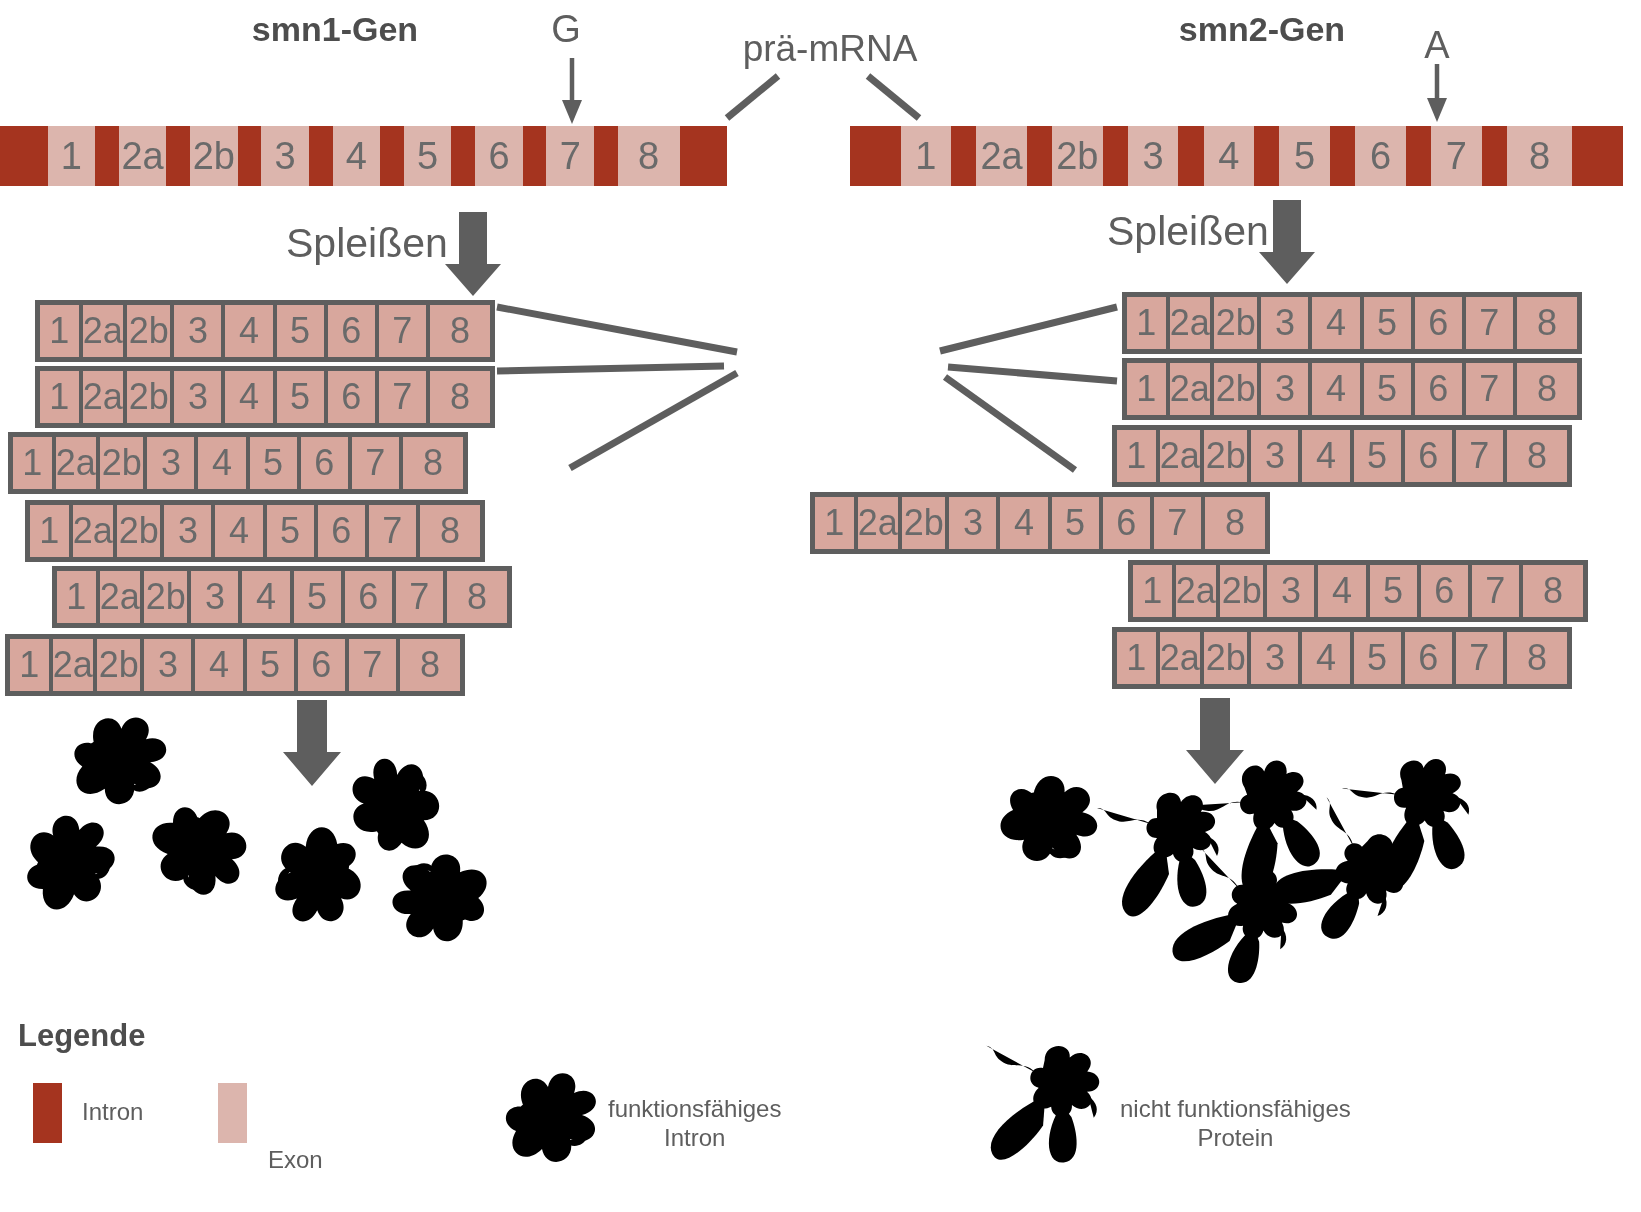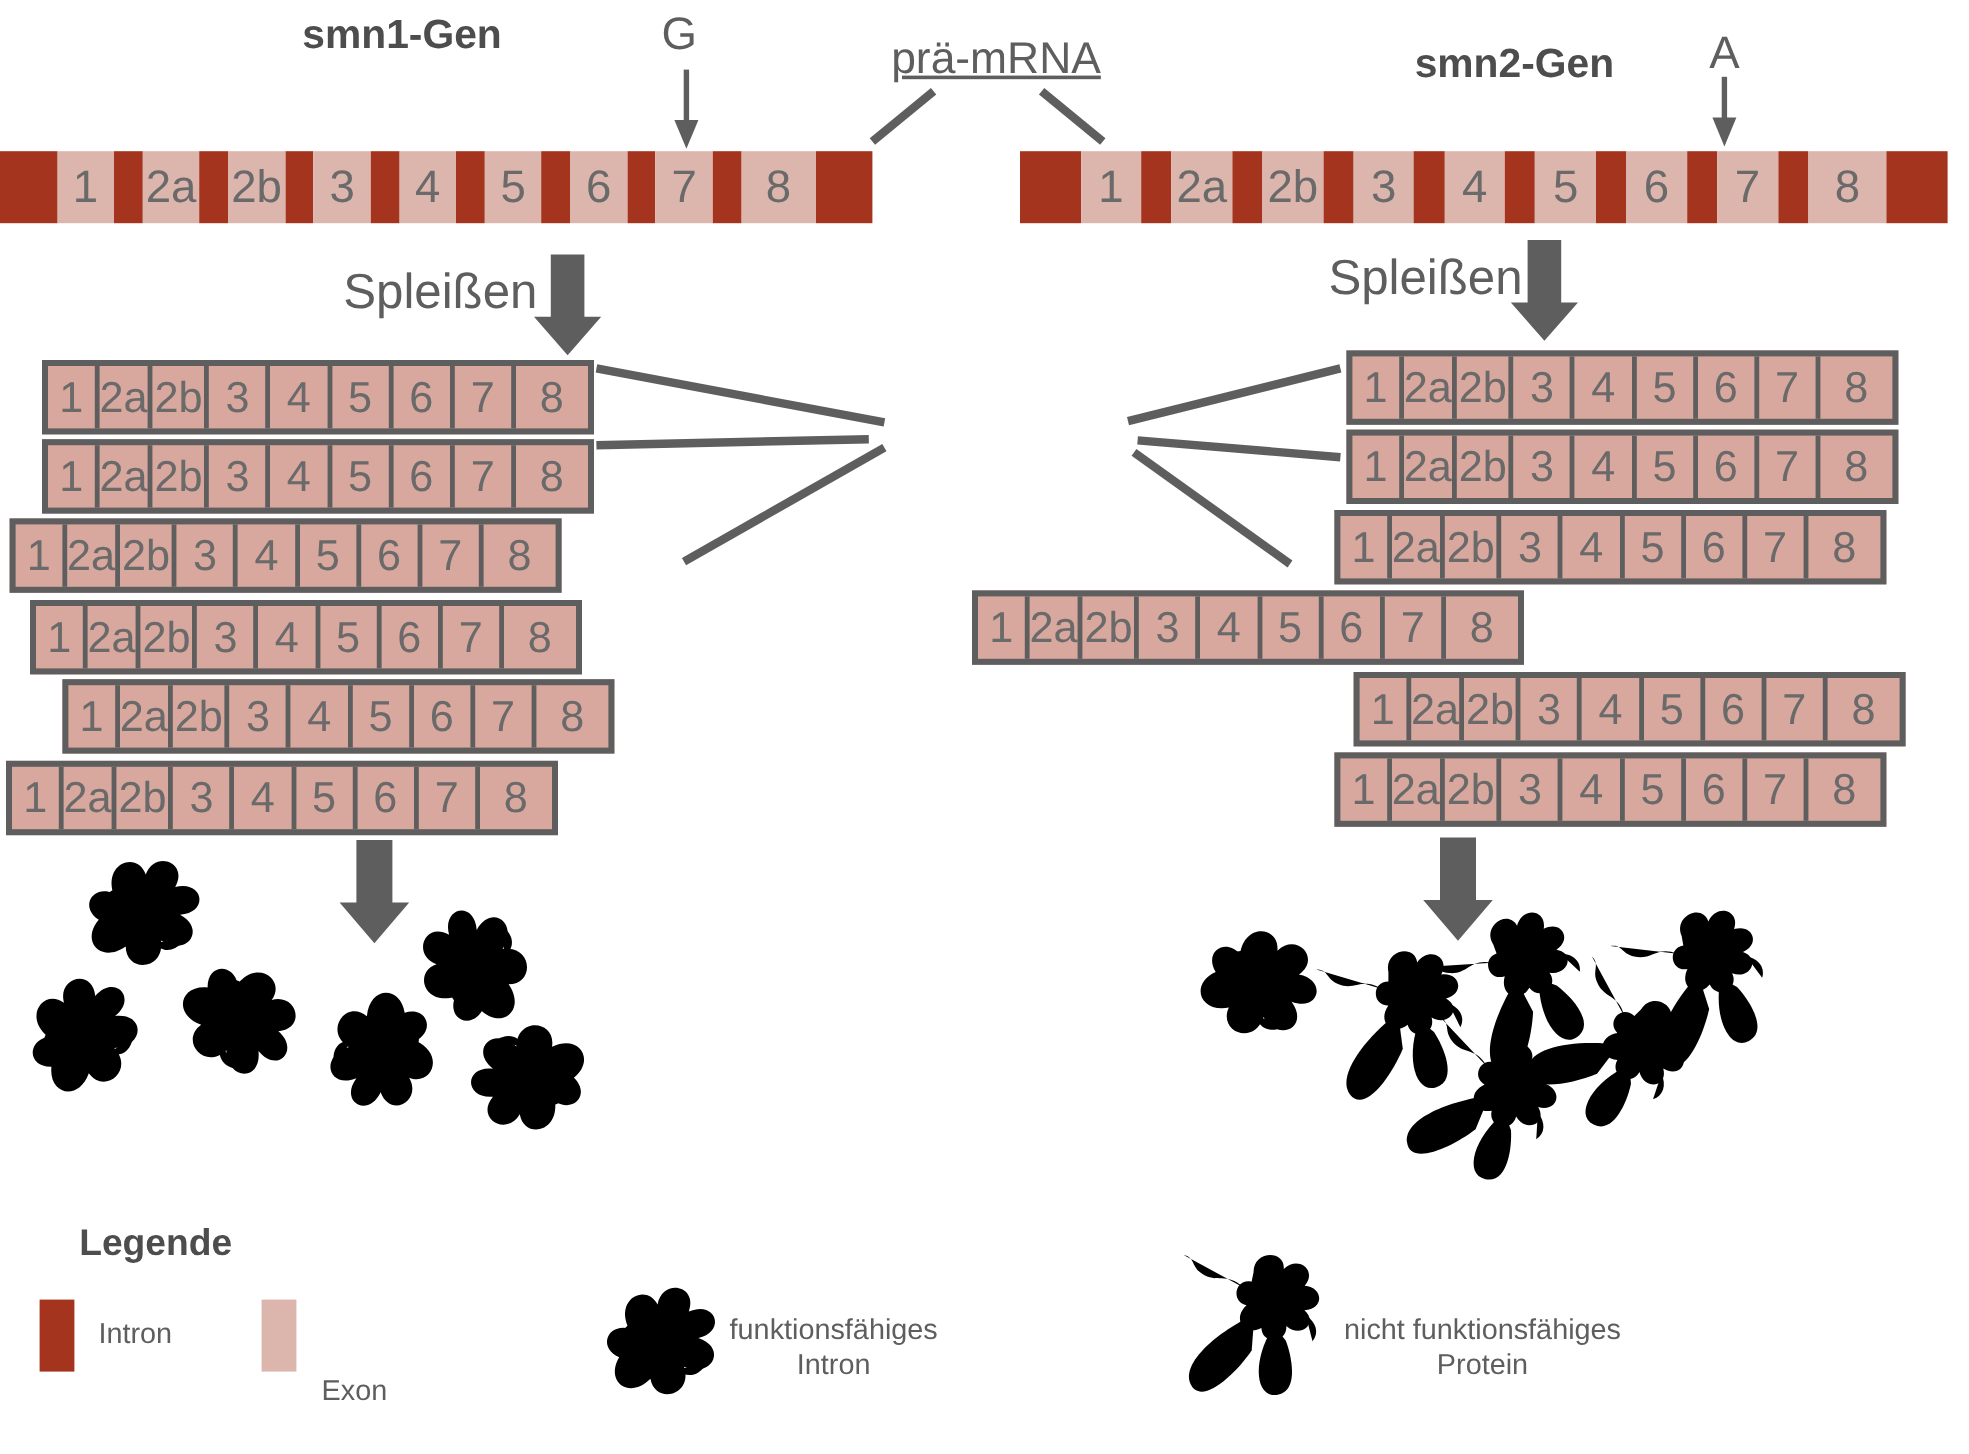--- a/index.html
+++ b/index.html
@@ -47,22 +47,22 @@
   .swatch.intron-sw{background:var(--intron);}
   .swatch.exon-sw{background:var(--exon);}
 </style>
 </head>
 <body>
 
 <div class="canvas">
 
   <div class="lbl centered gene-title" style="left:335px;top:10px;">smn1-Gen</div>
   <div class="lbl centered mut-letter" style="left:566px;top:8px;">G</div>
-  <div class="lbl centered big-label" style="left:830px;top:28px;text-decoration:underline;">prä-mRNA</div>
-  <div class="lbl centered gene-title" style="left:1262px;top:10px;margin-top:24px;">smn2-Gen</div>
+  <div class="lbl centered big-label" style="left:830px;top:28px;">prä-mRNA</div>
+  <div class="lbl centered gene-title" style="left:1262px;top:10px;">smn2-Gen</div>
   <div class="lbl centered mut-letter" style="left:1437px;top:24px;">A</div>
 
   <div class="gene-bar" style="left:0;top:126px;width:727px;">
       <div class="seg intron"></div>
       <div class="seg exon">1</div>
       <div class="seg intron"></div>
       <div class="seg exon">2a</div>
       <div class="seg intron"></div>
       <div class="seg exon">2b</div>
       <div class="seg intron"></div>
@@ -232,21 +232,21 @@
       <div class="cell">2a</div>
       <div class="cell">2b</div>
       <div class="cell">3</div>
       <div class="cell">4</div>
       <div class="cell">5</div>
       <div class="cell">6</div>
       <div class="cell">7</div>
       <div class="cell">8</div>
     </div>
 
-  <div class="lbl legend-heading" style="left:18px;top:1018px;margin-left:48px;">Legende</div>
+  <div class="lbl legend-heading" style="left:18px;top:1018px;">Legende</div>
   <div class="swatch intron-sw" style="left:33px;top:1083px;"></div>
   <div class="lbl legend-label" style="left:82px;top:1098px;">Intron</div>
   <div class="swatch exon-sw" style="left:218px;top:1083px;"></div>
   <div class="lbl legend-label" style="left:268px;top:1146px;">Exon</div>
   <div class="lbl legend-label two-line" style="left:608px;top:1094px;">funktionsfähiges
 Intron</div>
   <div class="lbl legend-label two-line" style="left:1120px;top:1094px;">nicht funktionsfähiges
 Protein</div>
 
   <svg class="overlay" width="1641" height="1212" viewBox="0 0 1641 1212">

